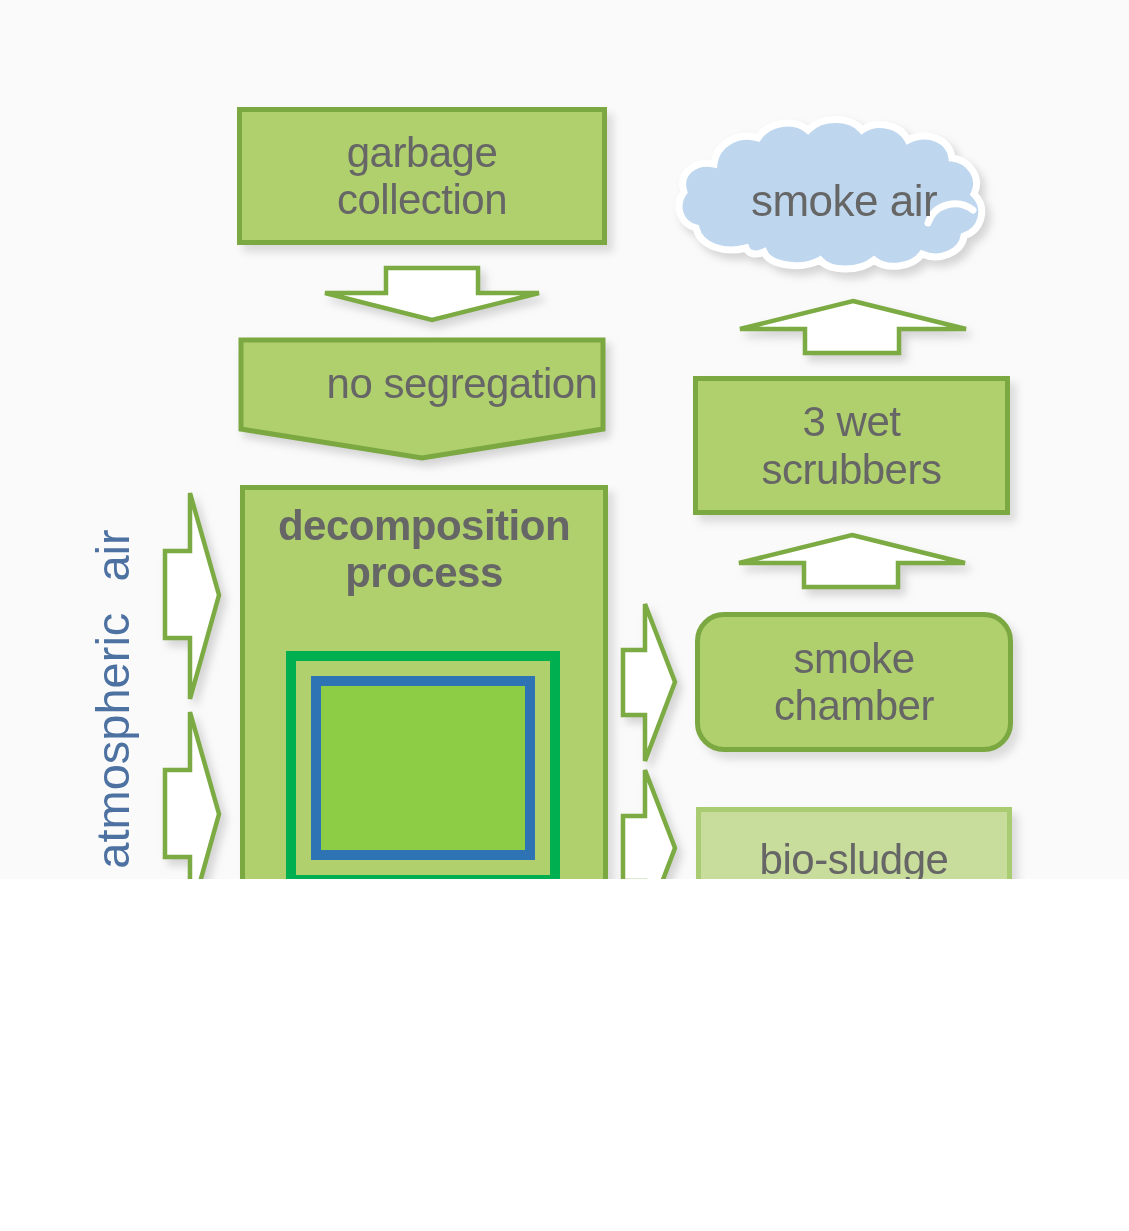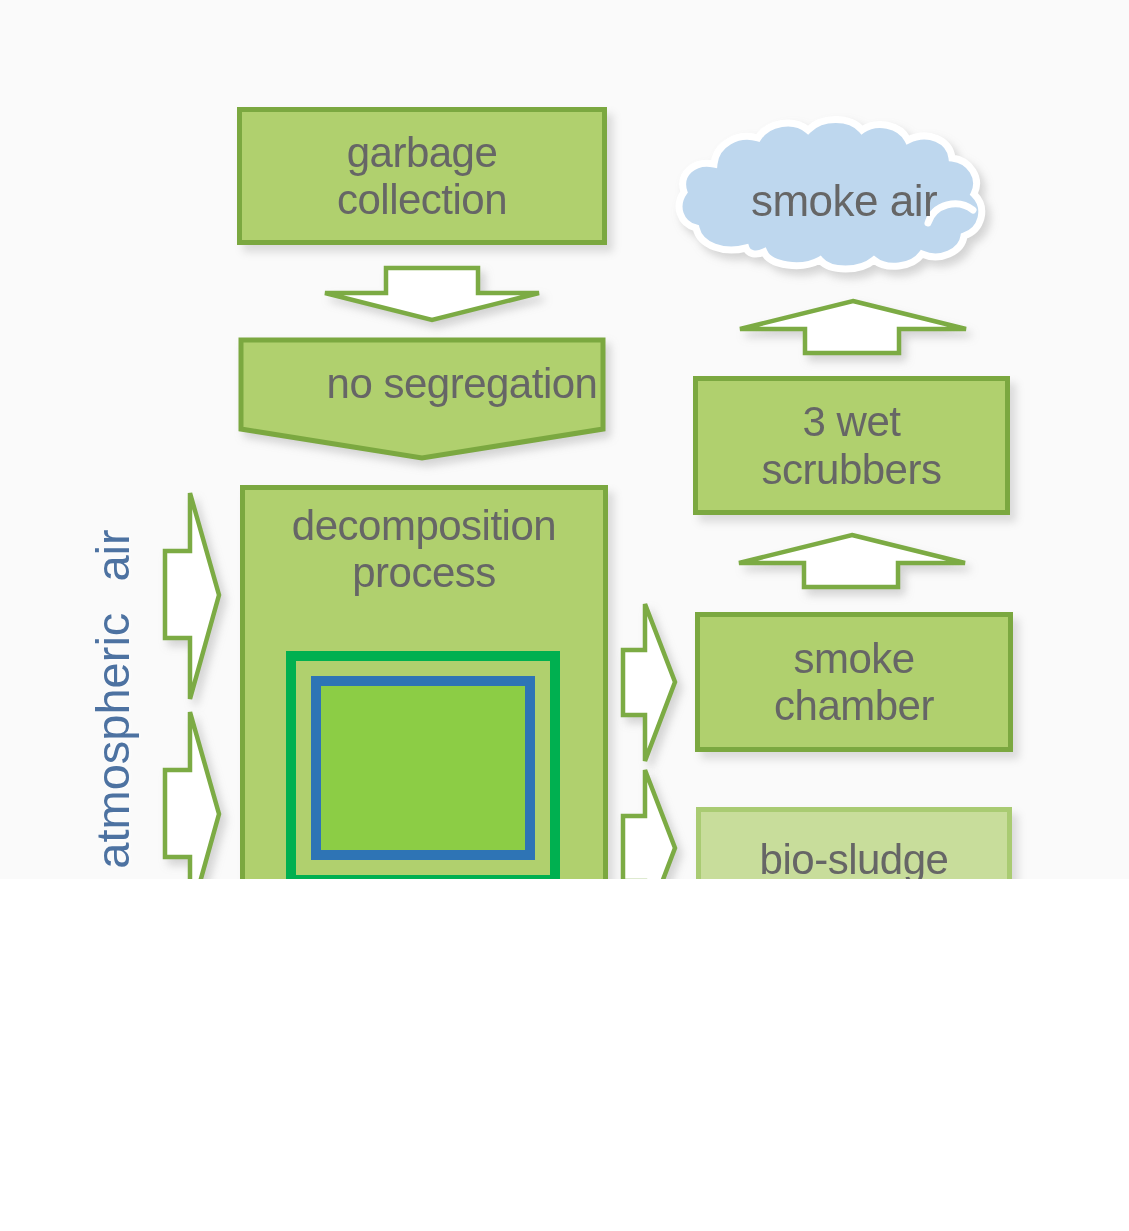--- a/index.html
+++ b/index.html
@@ -47,21 +47,21 @@
   }
   .overlay-lbl{
     position:absolute;
     display:flex;align-items:center;justify-content:center;
     text-align:center;
   }
   #decomp-title{
     position:absolute;top:12px;left:0;right:0;
     display:flex;justify-content:center;
   }
-  #decomp-title .lbl{max-width:345px;}
+  #decomp-title .lbl{max-width:345px;font-weight:bold;}
   .frame-emerald{
     position:absolute;left:41px;top:161px;width:274px;height:234px;
     box-sizing:border-box;
     border:10px solid var(--emerald,#00b050);
   }
   .frame-blue{
     position:absolute;left:15px;top:15px;width:224px;height:184px;
     box-sizing:border-box;
     border:10px solid var(--frame-blue,#2e74b5);
     background:var(--inner-green,#8ccd45);
@@ -128,21 +128,21 @@
     </div>
   </div>
 
   <svg class="shape" style="left:620px;top:601px;" width="58" height="163" viewBox="0 0 58 163">
     <polygon class="arrow-poly" points="3,49 25,49 25,3 55,81 25,160 25,114 3,114"></polygon>
   </svg>
   <svg class="shape" style="left:620px;top:767px;" width="58" height="163" viewBox="0 0 58 163">
     <polygon class="arrow-poly" points="3,49 25,49 25,3 55,81 25,160 25,114 3,114"></polygon>
   </svg>
 
-  <div class="box" style="left:695px;top:612px;width:318px;height:140px;">
+  <div class="box" style="left:695px;top:612px;width:318px;height:140px;border-radius:29px;">
     <div class="lbl" style="max-width:250px;">smoke chamber</div>
   </div>
 
   <div class="box bio" style="left:696px;top:807px;width:316px;height:105px;">
     <div class="lbl">bio-sludge</div>
   </div>
 
   <svg class="shape" style="left:736px;top:532px;" width="232" height="58" viewBox="0 0 232 58">
     <polygon class="arrow-poly" points="116,3 229,31 162,31 162,55 68,55 68,31 3,31"></polygon>
   </svg>

